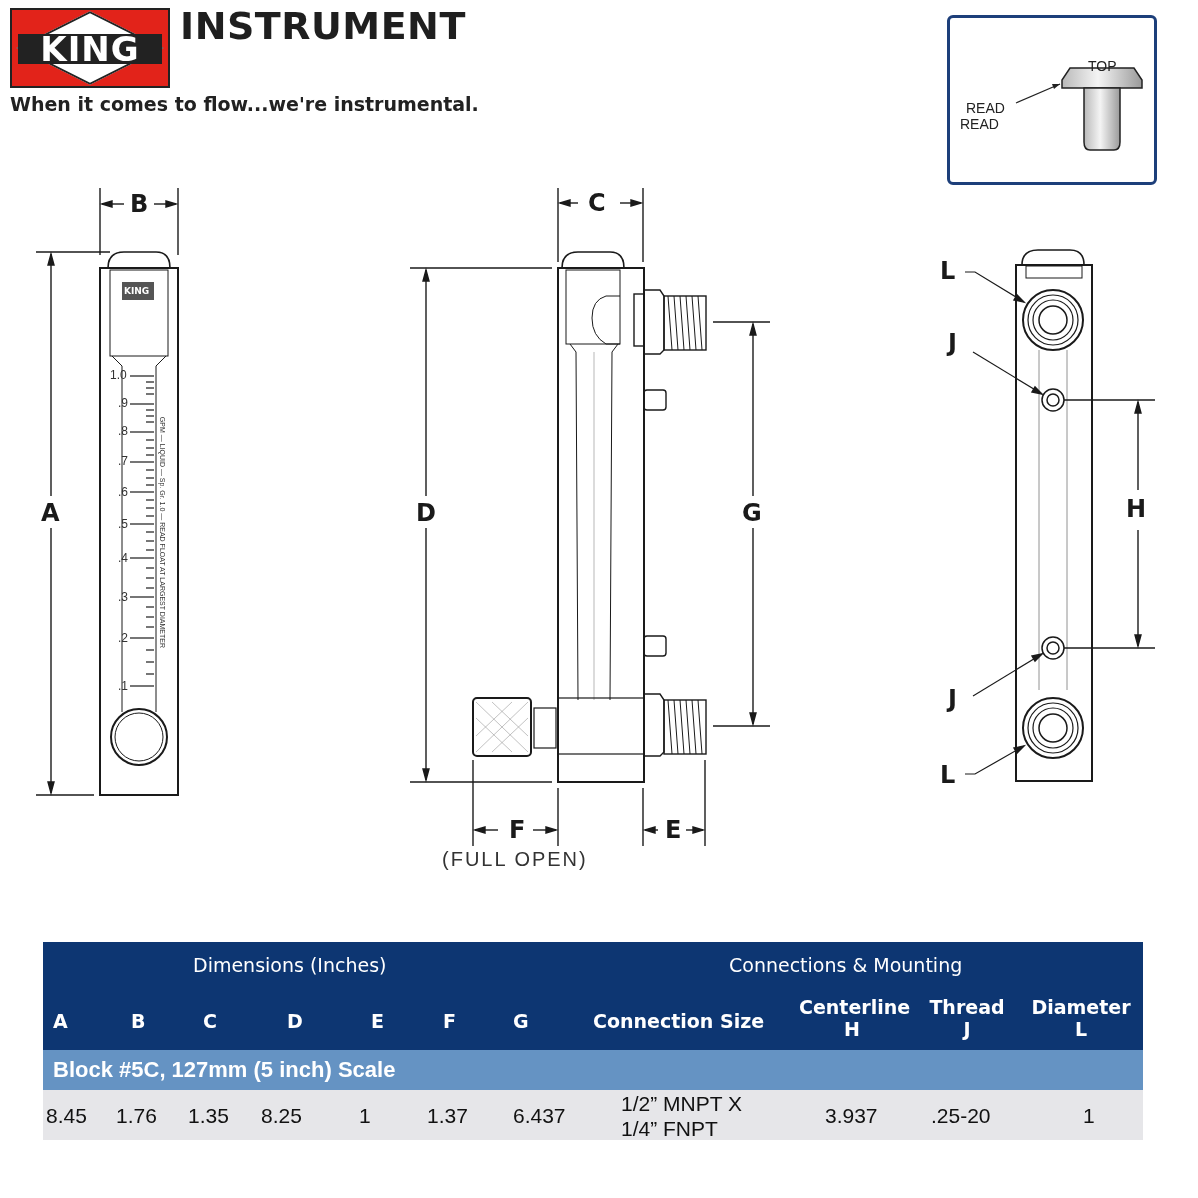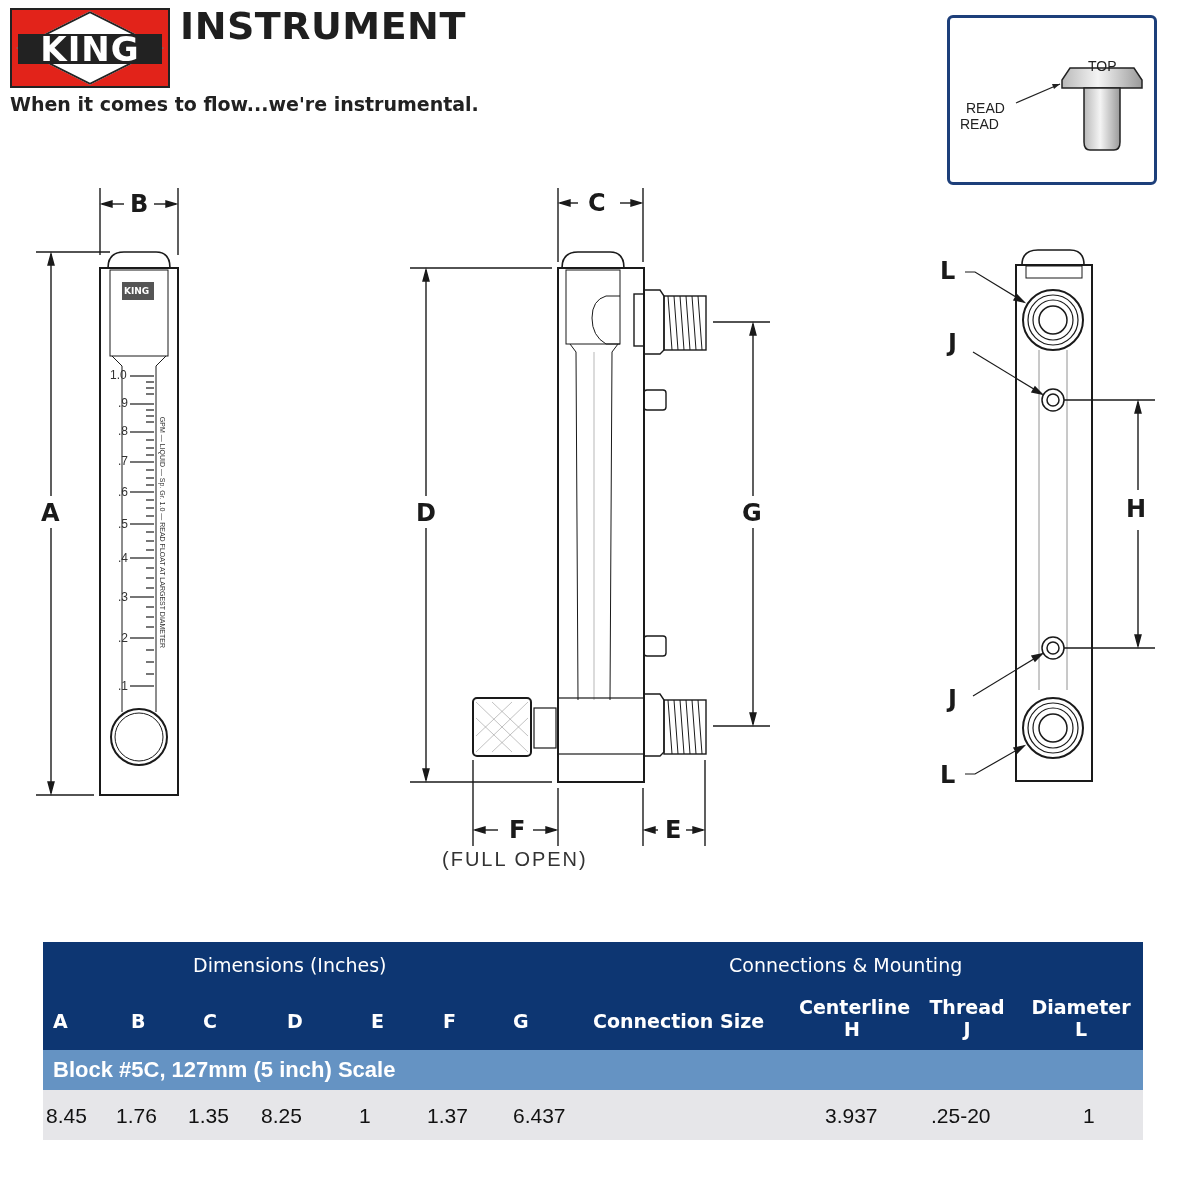--- a/index.html
+++ b/index.html
@@ -293,17 +293,21 @@
     <span>Block #5C, 127mm (5 inch) Scale</span>
   </div>
   <div class="row">
     <div class="cell" style="left:3px;">8.45</div>
     <div class="cell" style="left:73px;">1.76</div>
     <div class="cell" style="left:145px;">1.35</div>
     <div class="cell" style="left:218px;">8.25</div>
     <div class="cell" style="left:316px;">1</div>
     <div class="cell" style="left:384px;">1.37</div>
     <div class="cell" style="left:470px;">6.437</div>
+    <div class="cell" style="left:578px;top:1px;text-align:left;line-height:25px;">
+      <div>1/2” MNPT X</div>
+      <div>1/4” FNPT</div>
+    </div>
     <div class="cell" style="left:782px;">3.937</div>
     <div class="cell" style="left:888px;">.25-20</div>
     <div class="cell" style="left:1040px;">1</div>
   </div>
 </div>
 
 </body></html>

